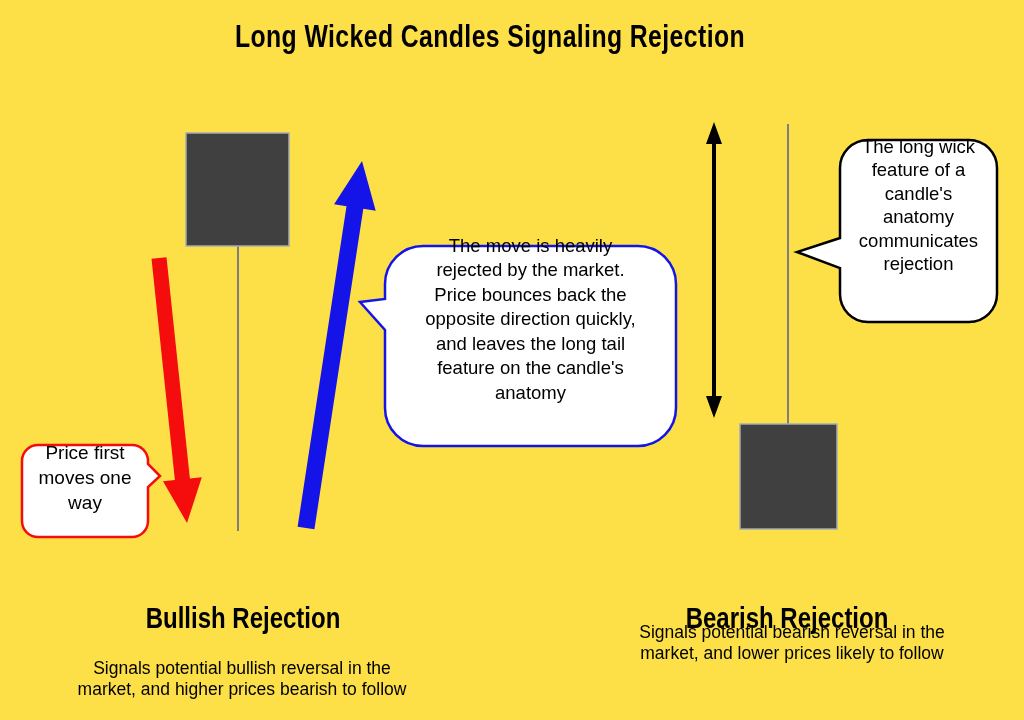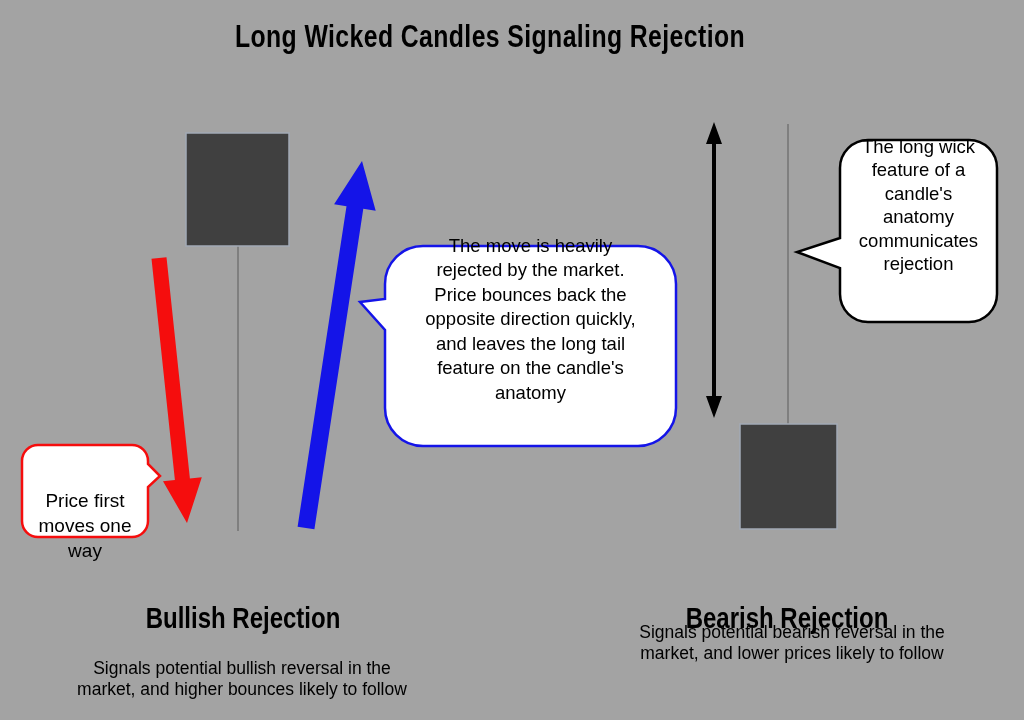--- a/index.html
+++ b/index.html
@@ -1,20 +1,20 @@
 <!DOCTYPE html>
 <html><head>
 <meta charset="utf-8">
 <style>
   html, body { margin: 0; padding: 0; background: #ffffff; }
   .canvas {
     position: relative;
     width: 1024px;
     height: 720px;
-    background: #a3a3a3;
+    background: #fde047;
     overflow: hidden;
     font-family: "Liberation Sans", sans-serif;
     color: #000;
   }
   .abs { position: absolute; }
   .title {
     left: 0; top: 19px; width: 980px;
     font-size: 31px; font-weight: bold;
     text-align: center;
     transform: scaleX(0.80);
@@ -68,40 +68,40 @@
 
     <path d="M714,122 L722,144 L716,144 L716,396 L722,396 L714,418 L706,396 L712,396 L712,144 L706,144 Z" fill="#000000"></path>
 
     <path d="M38,445 H132 A16,16 0 0 1 148,461 V464 L160,476 L148,487 V521 A16,16 0 0 1 132,537 H38 A16,16 0 0 1 22,521 V461 A16,16 0 0 1 38,445 Z" fill="#ffffff" stroke="#f50d0d" stroke-width="2.5"></path>
 
     <path d="M423,246 H638 A38,38 0 0 1 676,284 V408 A38,38 0 0 1 638,446 H423 A38,38 0 0 1 385,408 V330 L360,302 L385,299 V284 A38,38 0 0 1 423,246 Z" fill="#ffffff" stroke="#1414e8" stroke-width="2.5"></path>
 
     <path d="M868,140 H969 A28,28 0 0 1 997,168 V294 A28,28 0 0 1 969,322 H868 A28,28 0 0 1 840,294 V268 L797,252 L840,238 V168 A28,28 0 0 1 868,140 Z" fill="#ffffff" stroke="#000000" stroke-width="2.5"></path>
   </svg>
 
-  <div class="abs bubble-text red-b" style="left:22px; top:445px; width:126px; height:64px;margin-top:48px;">Price first
+  <div class="abs bubble-text red-b" style="left:22px; top:445px; width:126px; height:64px;">Price first
 moves one
 way</div>
 
   <div class="abs bubble-text" style="left:385px; top:246px; width:291px; height:147px;">The move is heavily
 rejected by the market.
 Price bounces back the
 opposite direction quickly,
 and leaves the long tail
 feature on the candle's
 anatomy</div>
 
   <div class="abs bubble-text small-lh" style="left:840px; top:140px; width:157px; height:130px;">The long wick
 feature of a
 candle's
 anatomy
 communicates
 rejection</div>
 
   <div class="abs section-heading" style="left:43px; top:601px; width:400px;">Bullish Rejection</div>
   <div class="abs section-desc" style="left:42px; top:658px; width:400px;">Signals potential bullish reversal in the
-market, and higher bounces likely to follow</div>
+market, and higher prices bearish to follow</div>
 
   <div class="abs section-heading" style="left:587px; top:601px; width:400px;">Bearish Rejection</div>
   <div class="abs section-desc" style="left:592px; top:622px; width:400px;">Signals potential bearish reversal in the
 market, and lower prices likely to follow</div>
 
 </div>
 
 </body></html>

